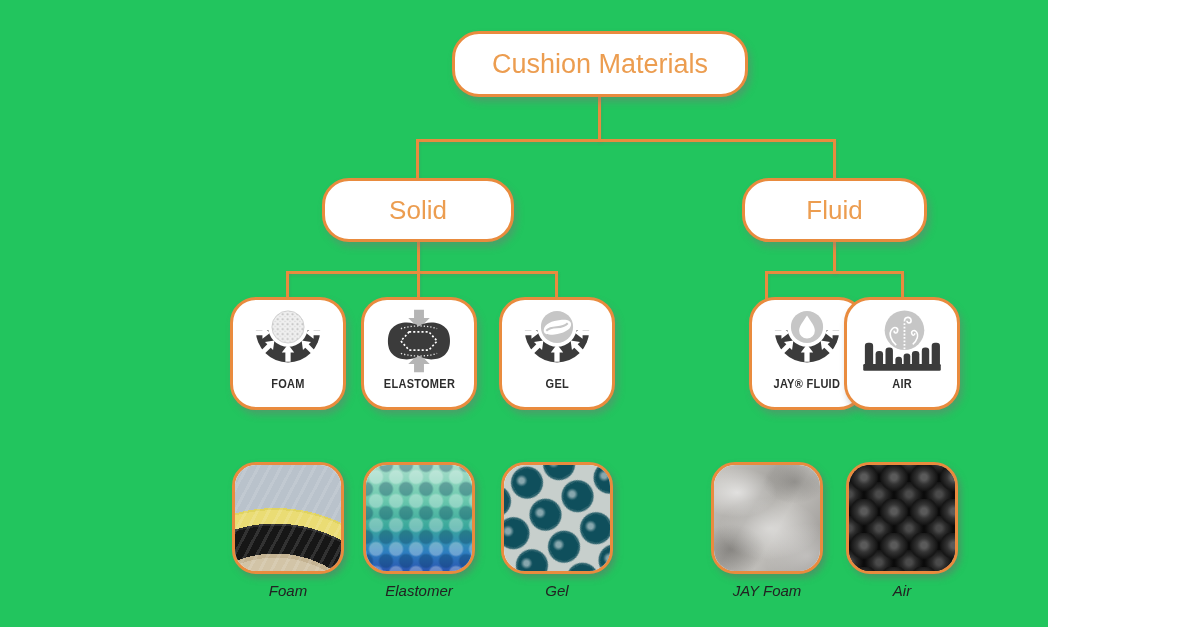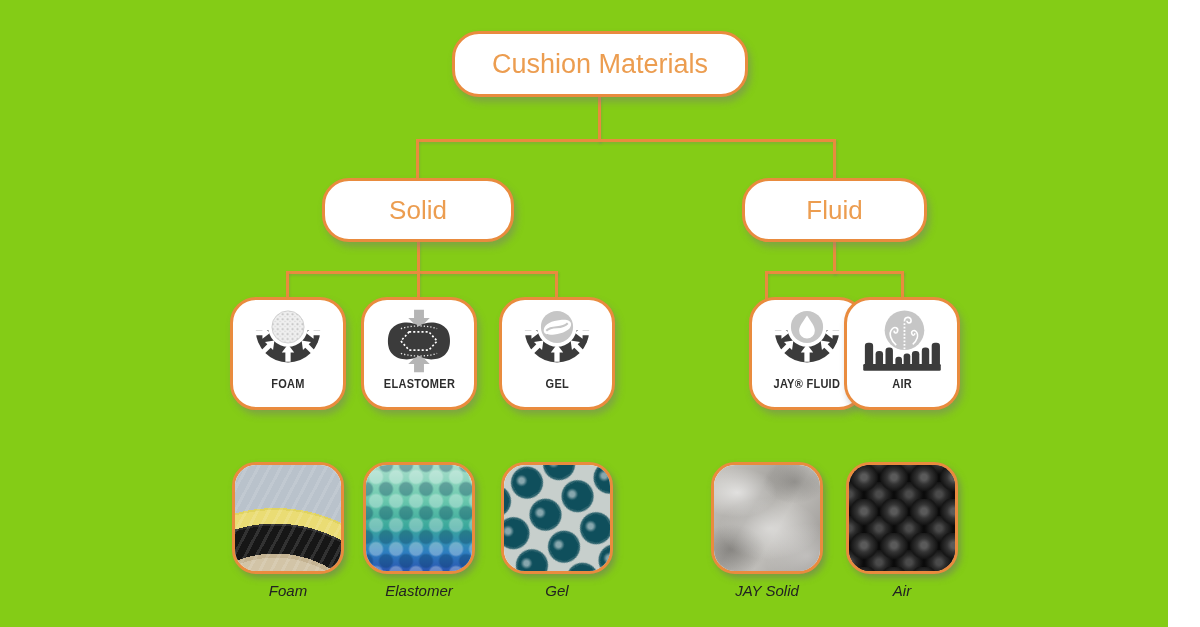--- a/index.html
+++ b/index.html
@@ -3,21 +3,21 @@
 <meta charset="utf-8">
 <style>
   :root{
     --accent:#E98B3E;
     --accent-text:#EC9D50;
     --icon-dark:#3b3b3b;
     --icon-gray:#c6c6c6;
   }
   *{box-sizing:border-box;}
   body{margin:0;background:#ffffff;font-family:"Liberation Sans", sans-serif;}
-  .canvas{position:relative;width:1168px;height:627px;background:#84cc16;overflow:hidden;}
+  .canvas{position:relative;width:1048px;height:627px;background:#22c55e;overflow:hidden;}
 
   
   .line{position:absolute;background:var(--accent);box-shadow:1px 2px 2px rgba(120,120,120,.25);}
   .vline{width:3px;}
   .hline{height:3px;}
 
   
   .node{
     position:absolute;background:#fff;border:3px solid var(--accent);
     border-radius:27px;display:flex;align-items:center;justify-content:center;
@@ -230,16 +230,16 @@
   <div class="photo photo-jay">
       <div class="texture"></div>
     </div>
   <div class="photo photo-air">
       <div class="texture"></div>
     </div>
 
   <div class="caption cap-foam">Foam</div>
   <div class="caption cap-elastomer">Elastomer</div>
   <div class="caption cap-gel">Gel</div>
-  <div class="caption cap-jay">JAY Solid</div>
+  <div class="caption cap-jay">JAY Foam</div>
   <div class="caption cap-air">Air</div>
 
 </div>
 
 </body></html>

